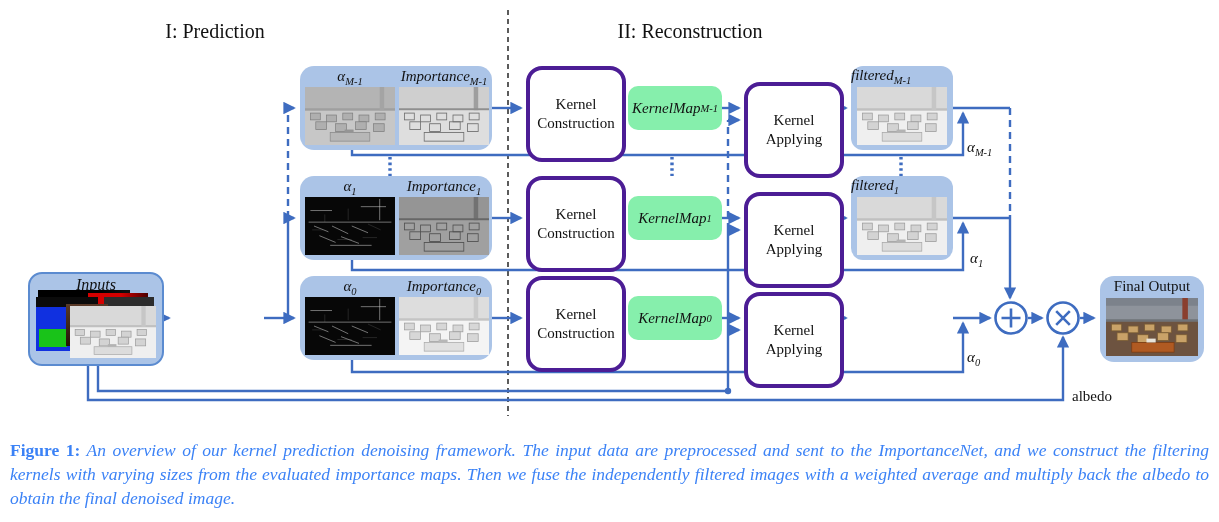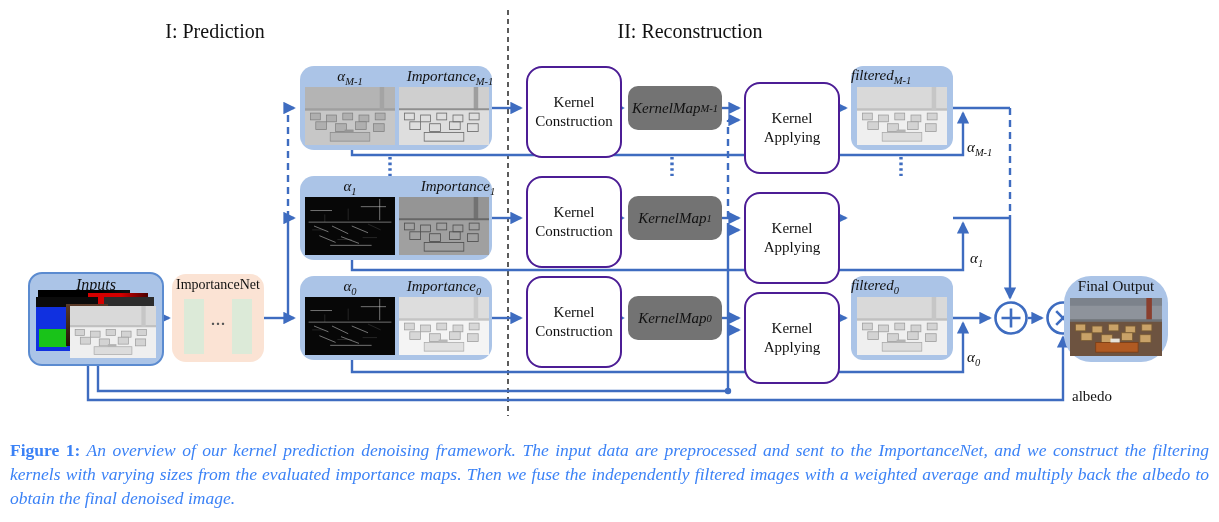--- a/index.html
+++ b/index.html
@@ -2,23 +2,23 @@
 <html><head>
 <meta charset="utf-8">
 <style>
   html,body{margin:0;padding:0;background:#ffffff;}
   #canvas{position:relative;width:1219px;height:522px;background:#fff;overflow:hidden;
           font-family:"Liberation Serif","DejaVu Serif",serif;color:#111;}
   .abs{position:absolute;}
   .heading{font-size:20px;text-align:center;white-space:nowrap;}
   
   .bluebox{background:#abc4e7;border-radius:14px;}
-  .kmbox{background:#737373;border-radius:10px;display:flex;align-items:center;justify-content:center;
+  .kmbox{background:#86efac;border-radius:10px;display:flex;align-items:center;justify-content:center;
          font-style:italic;font-size:15px;white-space:nowrap;}
-  .orangebox{background:#fff;border:2px solid #4c1d95;border-radius:16px;display:flex;align-items:center;
+  .orangebox{background:#fff;border:4px solid #4c1d95;border-radius:16px;display:flex;align-items:center;
              justify-content:center;text-align:center;font-size:15px;line-height:1.25;padding:2px;}
   .row{position:absolute;left:300px;width:653px;height:84px;}
   .pairbox{position:absolute;left:0;top:0;width:192px;height:84px;background:#abc4e7;border-radius:14px;}
   .pairlabel{position:absolute;top:2px;font-style:italic;font-size:15px;text-align:center;white-space:nowrap;}
   .img-art{position:absolute;overflow:hidden;}
   .img-art svg{width:100%;height:100%;display:block;}
   .kc{position:absolute;left:226px;top:0;width:88px;height:84px;}
   .km{position:absolute;left:328px;top:20px;width:94px;height:44px;}
   .ka{position:absolute;left:444px;top:0;width:88px;height:84px;margin-top:16px;}
   .fbox{position:absolute;left:551px;top:0;width:102px;height:84px;background:#abc4e7;border-radius:12px;}
@@ -196,31 +196,25 @@
     </div>
     <div class="layer" style="left:74px;top:23px;width:50px;height:38px;background:#2c2c2c;"></div>
     <div class="layer" style="left:36px;top:30px;width:42px;height:42px;background:linear-gradient(#5a3a28,#241308);"></div>
     <div class="layer img-art" style="left:40px;top:32px;width:86px;height:52px;">
       <svg>
           <use href="#room-gray"></use>
         </svg>
     </div>
   </div>
 
-  <div class="abs" style="left:172px;top:274px;width:92px;height:88px;background:#fbe3d4;border-radius:14px;">
-    <div class="abs" style="left:0;top:3px;width:100%;text-align:center;font-size:14px;">ImportanceNet</div>
-    <div class="abs" style="left:12px;top:25px;width:20px;height:55px;background:#dcead8;"></div>
-    <div class="abs" style="left:60px;top:25px;width:20px;height:55px;background:#dcead8;"></div>
-    <div class="abs" style="left:33px;top:42px;width:26px;text-align:center;font-size:15px;font-weight:bold;color:#555;">···</div>
-  </div>
 
   <div class="row" style="top:66px;">
     <div class="pairbox">
       <div class="pairlabel" style="left:5px;width:90px;"><span>α</span><sub>M-1</sub></div>
-      <div class="pairlabel" style="left:105px;width:90px;text-align:center;"><span>Importance</span><sub>M-1</sub></div>
+      <div class="pairlabel" style="left:99px;width:90px;text-align:center;"><span>Importance</span><sub>M-1</sub></div>
       <div class="img-art dim-b8" style="left:5px;top:21px;width:90px;height:58px;">
           <svg>
             <use href="#room-gray"></use>
           </svg>
         </div>
       <div class="img-art" style="left:99px;top:21px;width:90px;height:58px;">
           <svg>
             <use href="#room-sketch"></use>
           </svg>
         </div>
@@ -241,21 +235,21 @@
           <svg>
             <use href="#room-gray"></use>
           </svg>
         </div>
     </div>
   </div>
 
   <div class="row" style="top:176px;">
     <div class="pairbox">
       <div class="pairlabel" style="left:5px;width:90px;"><span>α</span><sub>1</sub></div>
-      <div class="pairlabel" style="left:113px;width:90px;"><span>Importance</span><sub>1</sub></div>
+      <div class="pairlabel" style="left:99px;width:90px;"><span>Importance</span><sub>1</sub></div>
       <div class="img-art" style="left:5px;top:21px;width:90px;height:58px;">
           <svg>
             <use href="#room-dark"></use>
           </svg>
         </div>
       <div class="img-art dim-b7" style="left:99px;top:21px;width:90px;height:58px;">
           <svg>
             <use href="#room-sketch"></use>
           </svg>
         </div>
@@ -263,20 +257,28 @@
     <div class="kc orangebox">
         <span>Kernel Construction</span>
       </div>
     <div class="km kmbox">
         <span>KernelMap</span>
         <sub>1</sub>
       </div>
     <div class="ka orangebox">
         <span>Kernel Applying</span>
       </div>
+    <div class="fbox">
+      <div class="flabel"><span>filtered</span><sub>1</sub></div>
+      <div class="img-art" style="left:6px;top:21px;width:90px;height:58px;">
+          <svg>
+            <use href="#room-gray"></use>
+          </svg>
+        </div>
+    </div>
   </div>
 
   <div class="row" style="top:276px;">
     <div class="pairbox">
       <div class="pairlabel" style="left:5px;width:90px;"><span>α</span><sub>0</sub></div>
       <div class="pairlabel" style="left:99px;width:90px;"><span>Importance</span><sub>0</sub></div>
       <div class="img-art" style="left:5px;top:21px;width:90px;height:58px;">
           <svg>
             <use href="#room-dark"></use>
           </svg>
@@ -290,40 +292,32 @@
     <div class="kc orangebox">
         <span>Kernel Construction</span>
       </div>
     <div class="km kmbox">
         <span>KernelMap</span>
         <sub>0</sub>
       </div>
     <div class="ka orangebox">
         <span>Kernel Applying</span>
       </div>
-    <div class="fbox">
-      <div class="flabel"><span>filtered</span><sub>0</sub></div>
-      <div class="img-art" style="left:6px;top:21px;width:90px;height:58px;">
-          <svg>
-            <use href="#room-gray"></use>
-          </svg>
-        </div>
-    </div>
   </div>
 
   <div class="abs mathlabel" style="left:967px;top:139px;">
     <span>α</span><sub>M-1</sub></div>
   <div class="abs mathlabel" style="left:970px;top:250px;">
     <span>α</span><sub>1</sub></div>
   <div class="abs mathlabel" style="left:967px;top:349px;">
     <span>α</span><sub>0</sub></div>
 
   <div class="abs plainlabel" style="left:1072px;top:388px;">albedo</div>
 
-  <div class="abs bluebox" style="left:1064px;top:276px;width:104px;height:86px;border-radius:27px;">
+  <div class="abs bluebox" style="left:1100px;top:276px;width:104px;height:86px;">
     <div class="abs" style="left:0;top:2px;width:100%;text-align:center;font-size:15px;">Final Output</div>
     <div class="img-art" style="left:6px;top:22px;width:92px;height:58px;">
         <svg>
           <use href="#room-color"></use>
         </svg>
       </div>
   </div>
 
   <div class="caption">
     <b>Figure 1:</b>

